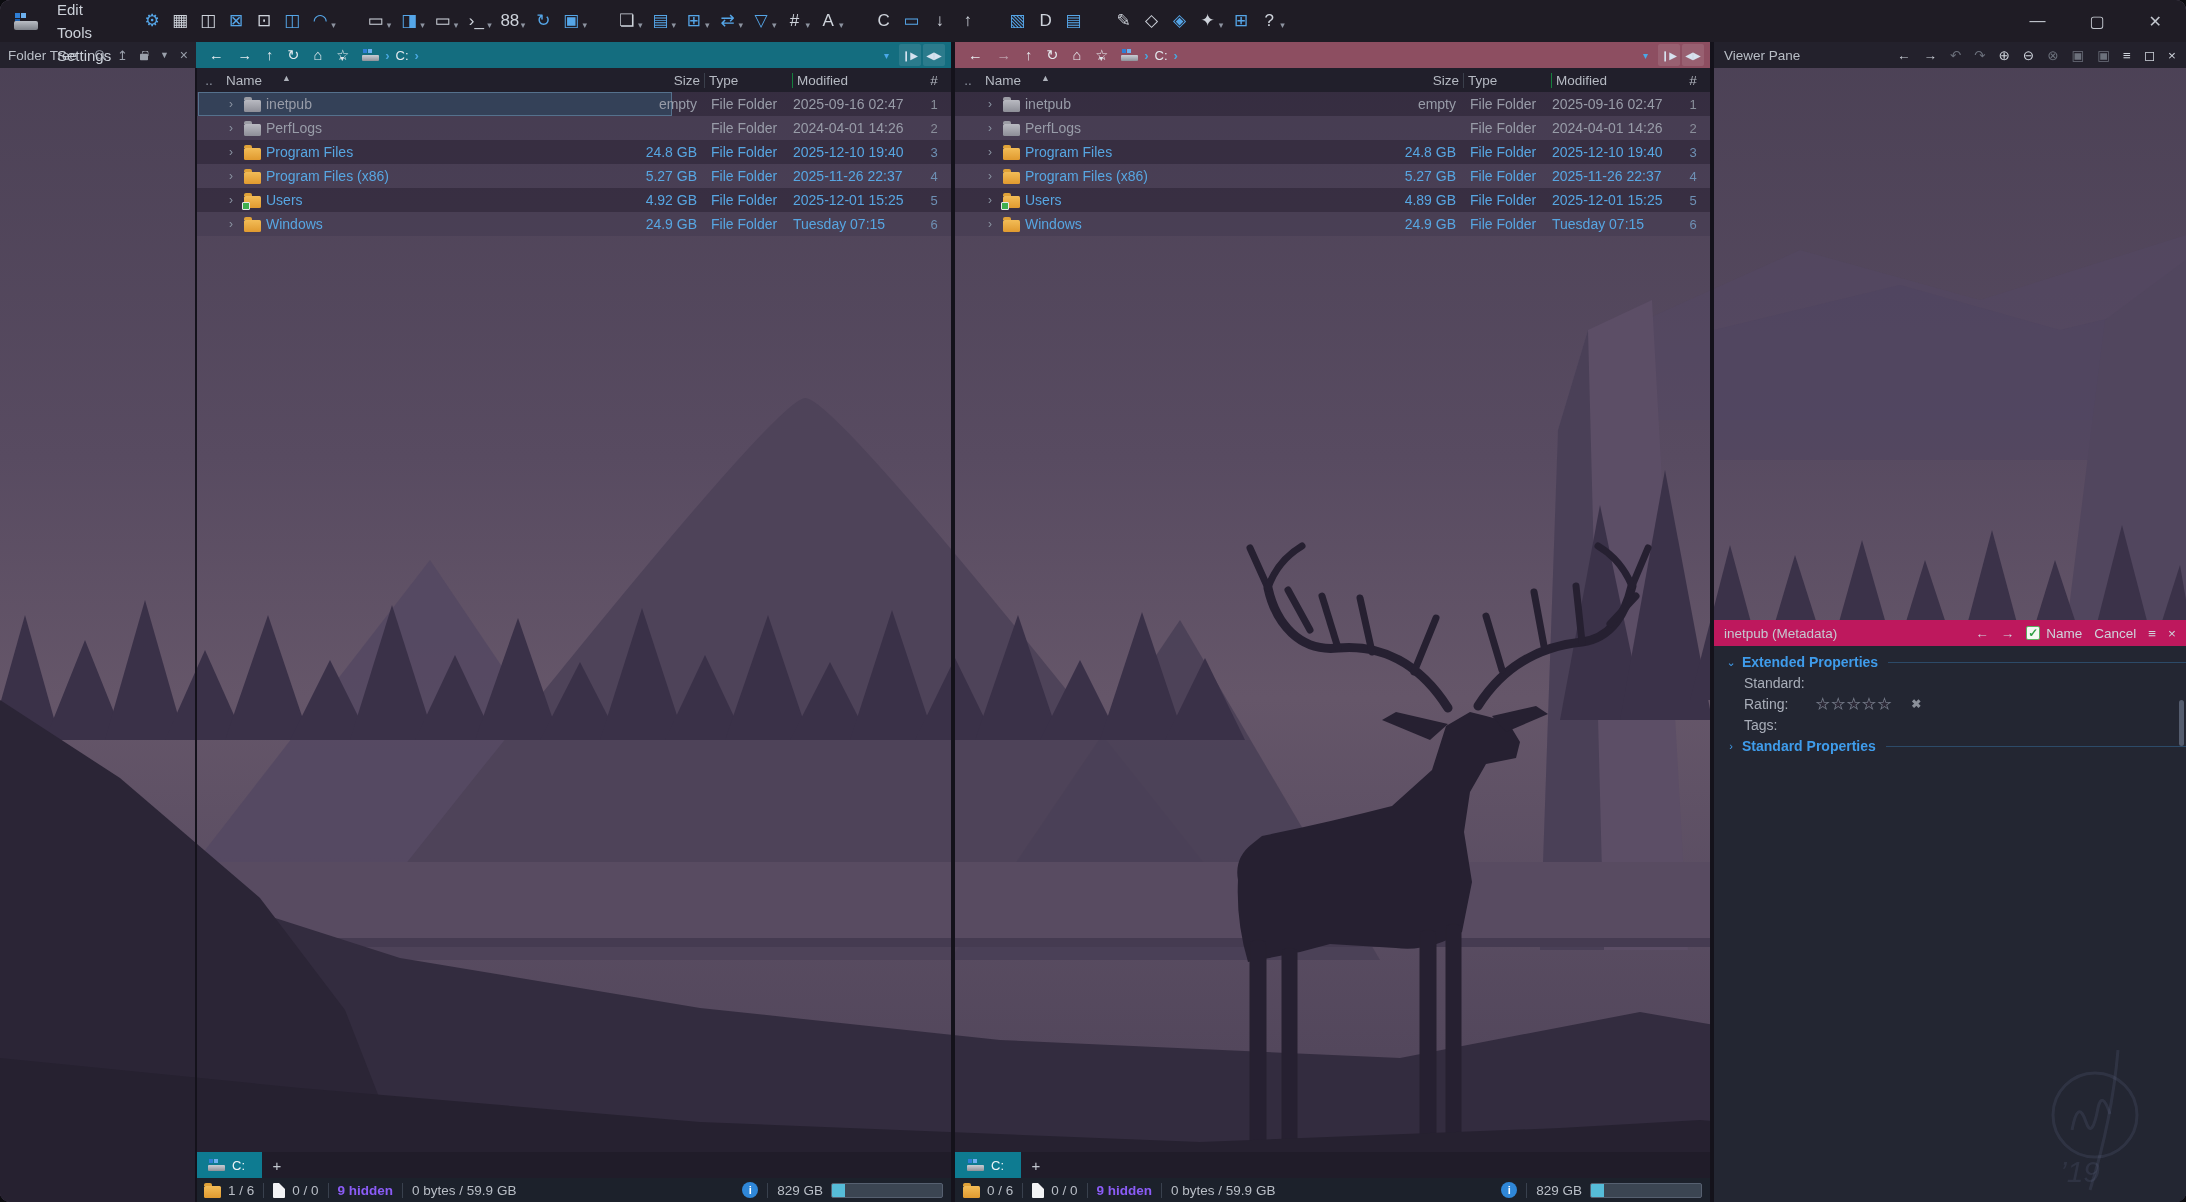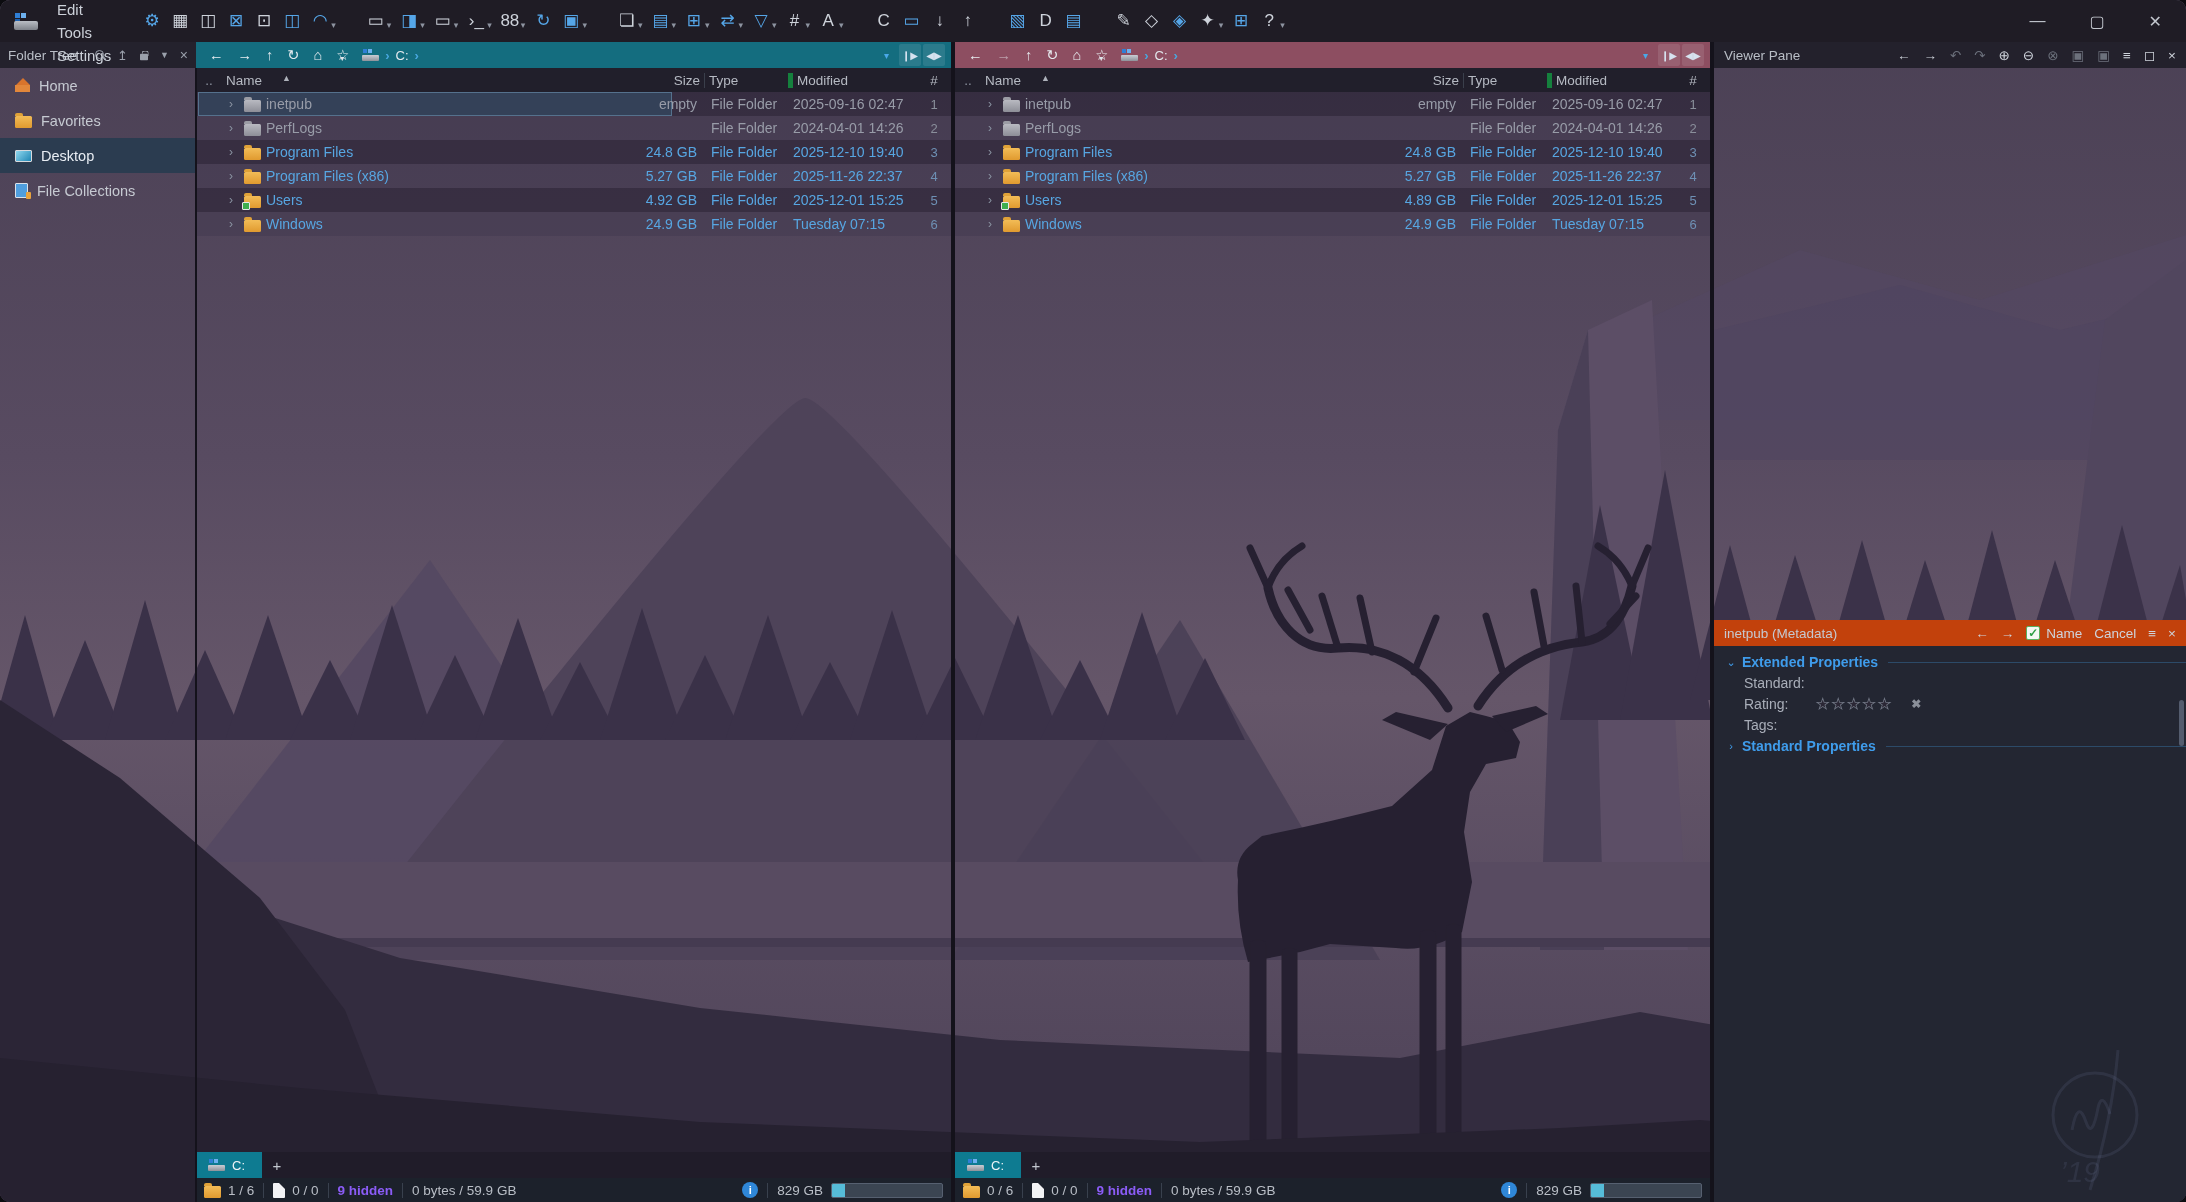--- a/index.html
+++ b/index.html
@@ -51,21 +51,21 @@
   
   .colheaders{position:absolute;top:68px;height:24px;background:rgba(32,30,41,.97);z-index:20;
               display:flex;align-items:center;color:#b6bac3;font-size:13.5px;}
   .colheaders.lft{left:196px;width:755px;}
   .colheaders.rgt{left:955px;width:755px;}
   .ch{padding:0 4px;white-space:nowrap;}
   .ch.gutter{width:26px;color:#8d93a0;text-align:center;}
   .ch.name{width:383px;display:flex;align-items:flex-start;gap:20px;}
   .ch .sort{font-size:9px;color:#aeb2bb;}
   .ch.size{width:100px;text-align:right;border-right:1px solid #3a3f4b;}
-  .ch.type{width:88px;border-right:5px solid #15803d;}
+  .ch.type{width:88px;border-right:1px solid #15803d;}
   .ch.modified{width:128px;text-align:left;}
   .ch.num{width:26px;text-align:center;}
   .rows{position:absolute;top:92px;z-index:15;}
   .rows.lft{left:196px;width:755px;}
   .rows.rgt{left:955px;width:755px;}
   .row{position:relative;height:24px;display:flex;align-items:center;font-size:14px;color:#57a6e2;}
   .row:nth-child(odd){background:rgba(36,30,48,.55);}
   .row:nth-child(even){background:rgba(64,56,78,.45);}
   .row.selected::before{content:"";position:absolute;left:2px;top:0;bottom:0;width:472px;
                         background:rgba(52,72,96,.75);border:1px solid #55718d;}
@@ -123,21 +123,21 @@
   .statusbar.lft{left:196px;width:755px;}
   .statusbar.rgt{left:955px;width:755px;}
   .sb-seg{display:flex;align-items:center;gap:7px;white-space:nowrap;}
   .sb-sep{width:1px;height:15px;background:#39414e;margin:0 9px;}
   .sb-hidden{color:#8b5cf6;font-weight:bold;}
   .sb-right{margin-left:auto;display:flex;align-items:center;}
   .diskbar{width:112px;height:15px;background:#3b4552;border:1px solid #566070;border-radius:2px;overflow:hidden;margin-left:8px;}
   .diskbar .fill{height:100%;background:#56bcd8;}
 
   
-  .meta-header{position:absolute;left:1714px;top:620px;width:472px;height:26px;background:#c2410c;z-index:25;
+  .meta-header{position:absolute;left:1714px;top:620px;width:472px;height:26px;background:#be185d;z-index:25;
                display:flex;align-items:center;color:#c5c9d1;font-size:13.5px;padding:0 10px;}
   .meta-header .hicons{margin-left:auto;display:flex;align-items:center;gap:12px;font-size:13.5px;color:#cfd4dc;}
   .checkbox{width:14px;height:14px;background:#f4f8f4;border:1px solid #59b05f;border-radius:2px;color:#2e9e44;
             font-size:12px;font-weight:bold;display:flex;align-items:center;justify-content:center;margin-right:-6px;}
   .meta-body{position:absolute;left:1714px;top:646px;width:472px;height:556px;background:#232632;z-index:15;
              padding:6px 0 0 6px;color:#a9aeb9;font-size:14px;}
   .meta-row{display:flex;align-items:center;height:20px;margin-bottom:1px;}
   .meta-sec{color:#3f9ceb;font-weight:bold;}
   .meta-sec-chev{color:#3f9ceb;font-size:11px;width:22px;text-align:center;}
   .meta-rule{flex:1;height:1px;background:#2c4a68;margin-left:10px;}
@@ -408,38 +408,20 @@
   <div class="ft-header">
     <span>Folder Tree</span>
     <span class="hicons">
       <span class="i-search"></span>
       <span>↥</span>
       <span class="i-lock" style="transform:scale(.8)"></span>
       <span style="font-size:9px;">▼</span>
       <span style="font-size:14px;">×</span>
     </span>
   </div>
-  <div class="tree" id="tree">
-      <div class="tree-item">
-        <span class="i-house"></span>
-        <span>Home</span>
-      </div>
-      <div class="tree-item">
-        <span class="i-folder"></span>
-        <span>Favorites</span>
-      </div>
-      <div class="tree-item selected">
-        <span class="i-monitor"></span>
-        <span>Desktop</span>
-      </div>
-      <div class="tree-item">
-        <span class="i-collections"></span>
-        <span>File Collections</span>
-      </div>
-    </div>
 
   <div class="pathbar teal" id="pathbar-left">
       <span class="pb-ic">←</span>
       <span class="pb-ic">→</span>
       <span class="pb-ic">↑</span>
       <span class="pb-ic">↻</span>
       <span class="pb-ic">⌂</span>
       <span class="pb-ic pb-star">☆<span class="mini">▾</span></span>
       <span class="crumb">
         <span class="i-drive">

